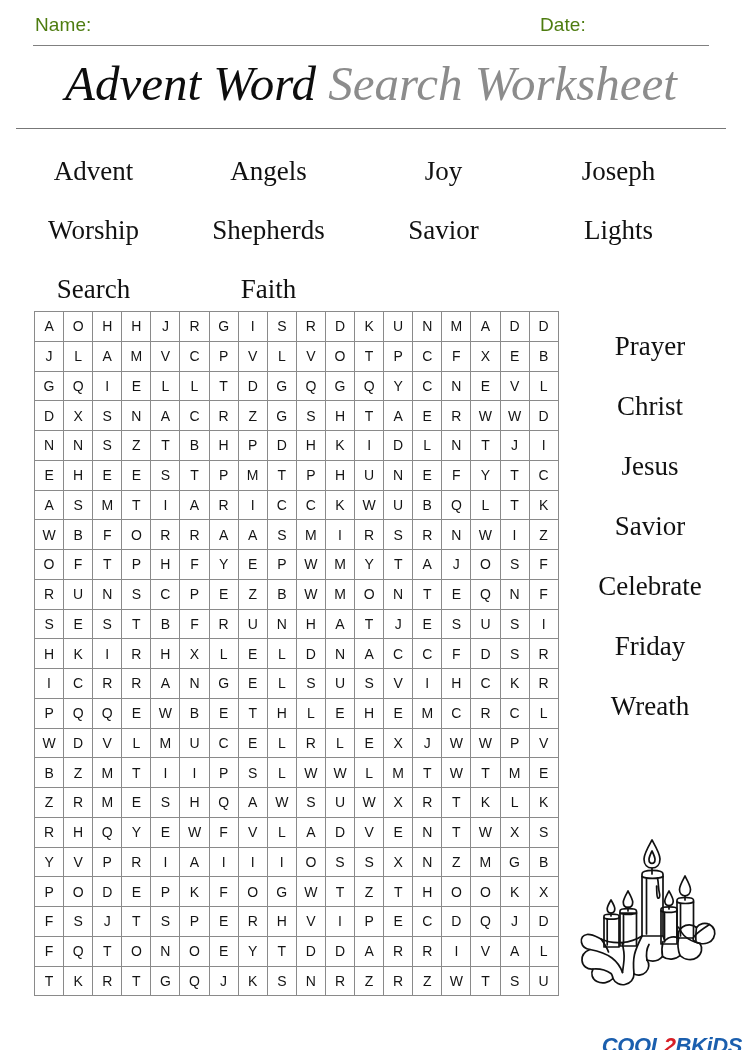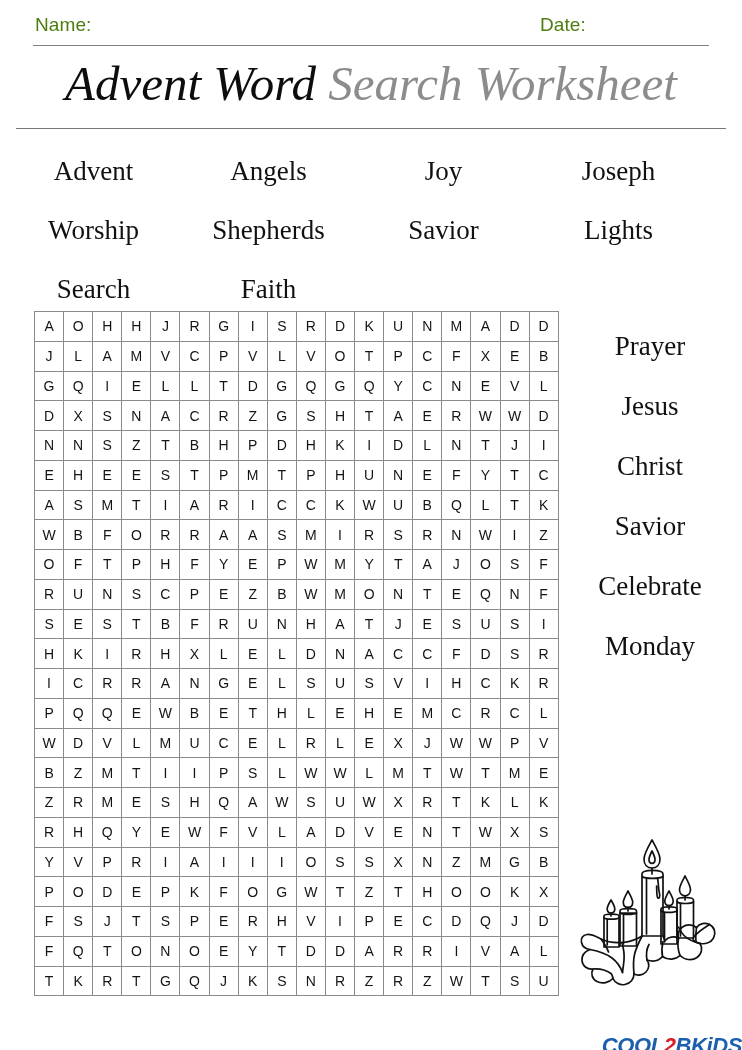--- a/index.html
+++ b/index.html
@@ -178,25 +178,26 @@
     <span class="w">Worship</span>
     <span class="w">Shepherds</span>
     <span class="w">Savior</span>
     <span class="w">Lights</span>
     <span class="w">Search</span>
     <span class="w">Faith</span>
   </div>
 
 <div class="wordcol">
     <span class="w">Prayer</span>
+    <span class="w">Christ</span>
     <span class="w">Jesus</span>
-    <span class="w">Christ</span>
     <span class="w">Savior</span>
     <span class="w">Celebrate</span>
-    <span class="w">Monday</span>
+    <span class="w">Friday</span>
+    <span class="w">Wreath</span>
   </div>
 
 <div class="puzzle">
     <div class="cell">A</div>
     <div class="cell">O</div>
     <div class="cell">H</div>
     <div class="cell">H</div>
     <div class="cell">J</div>
     <div class="cell">R</div>
     <div class="cell">G</div>

